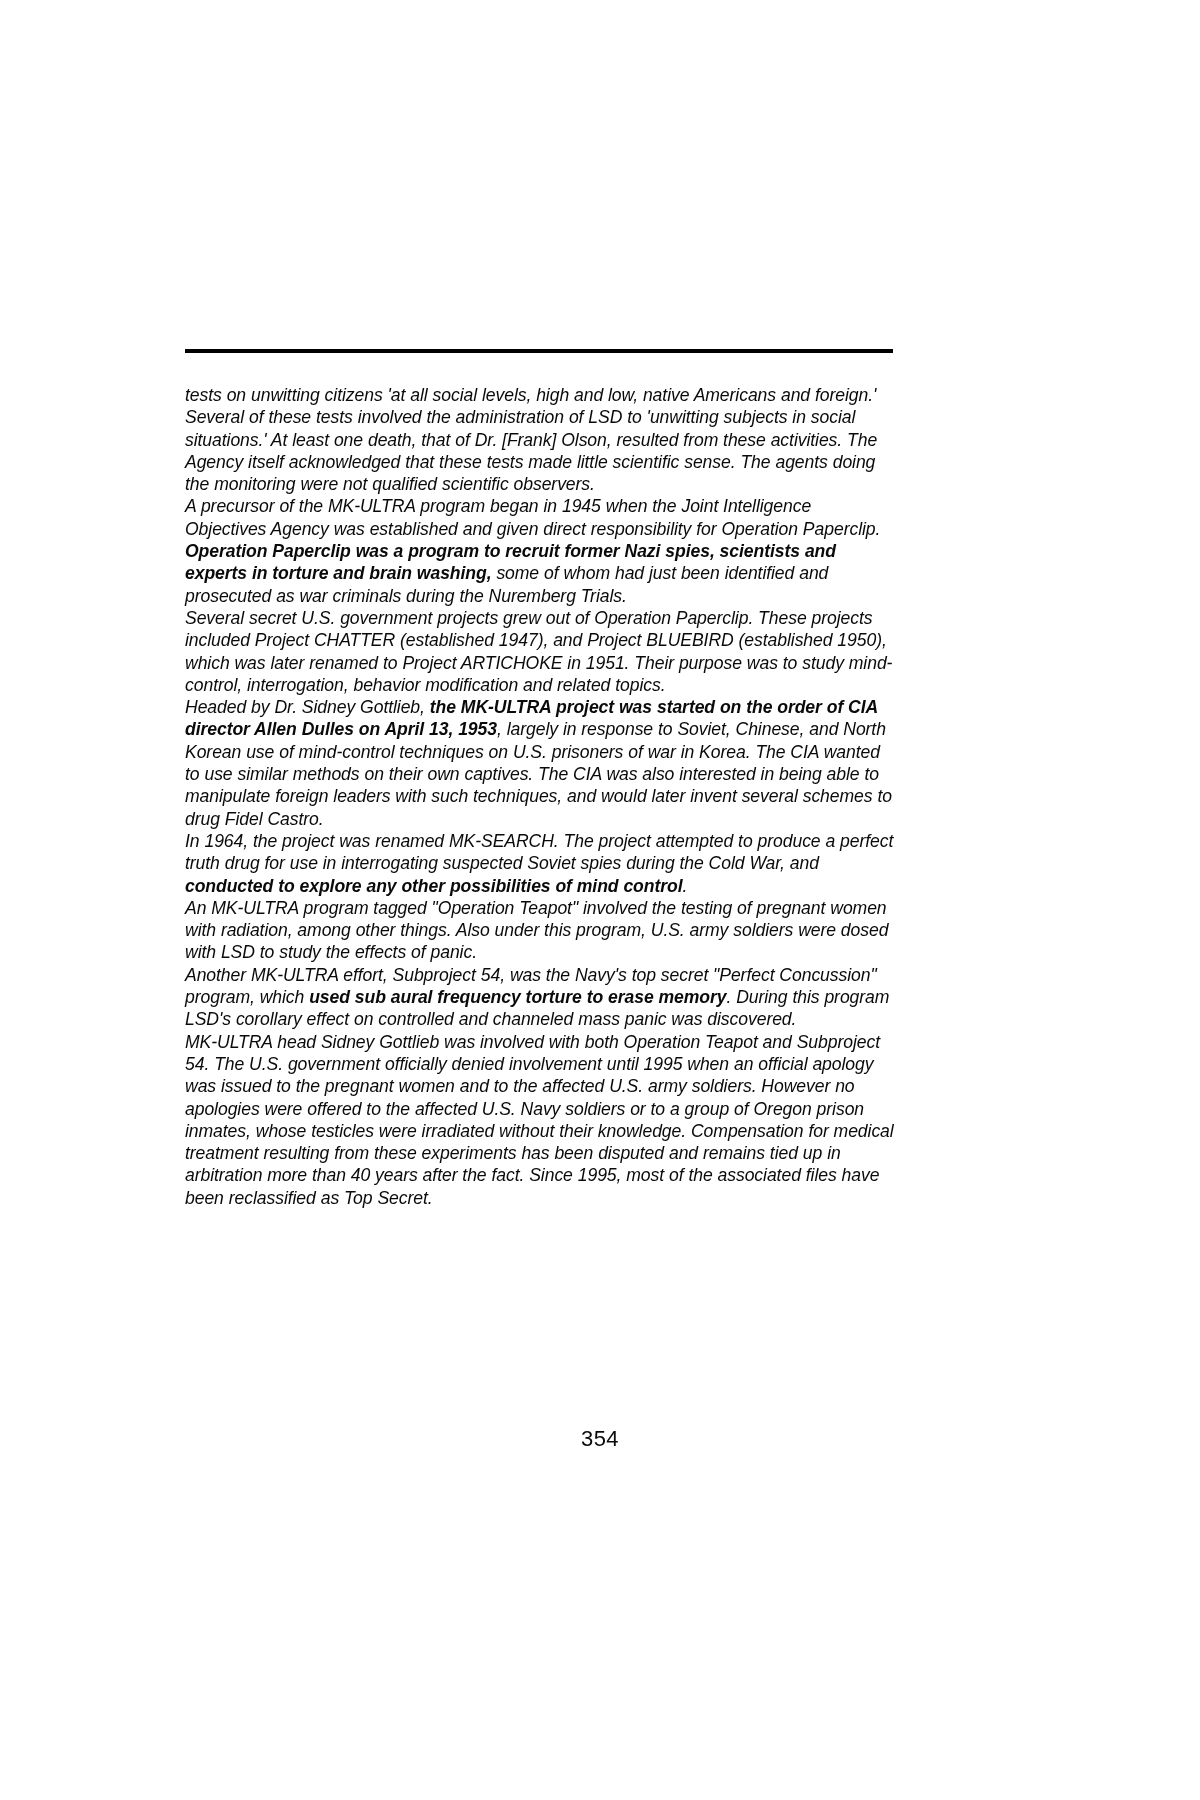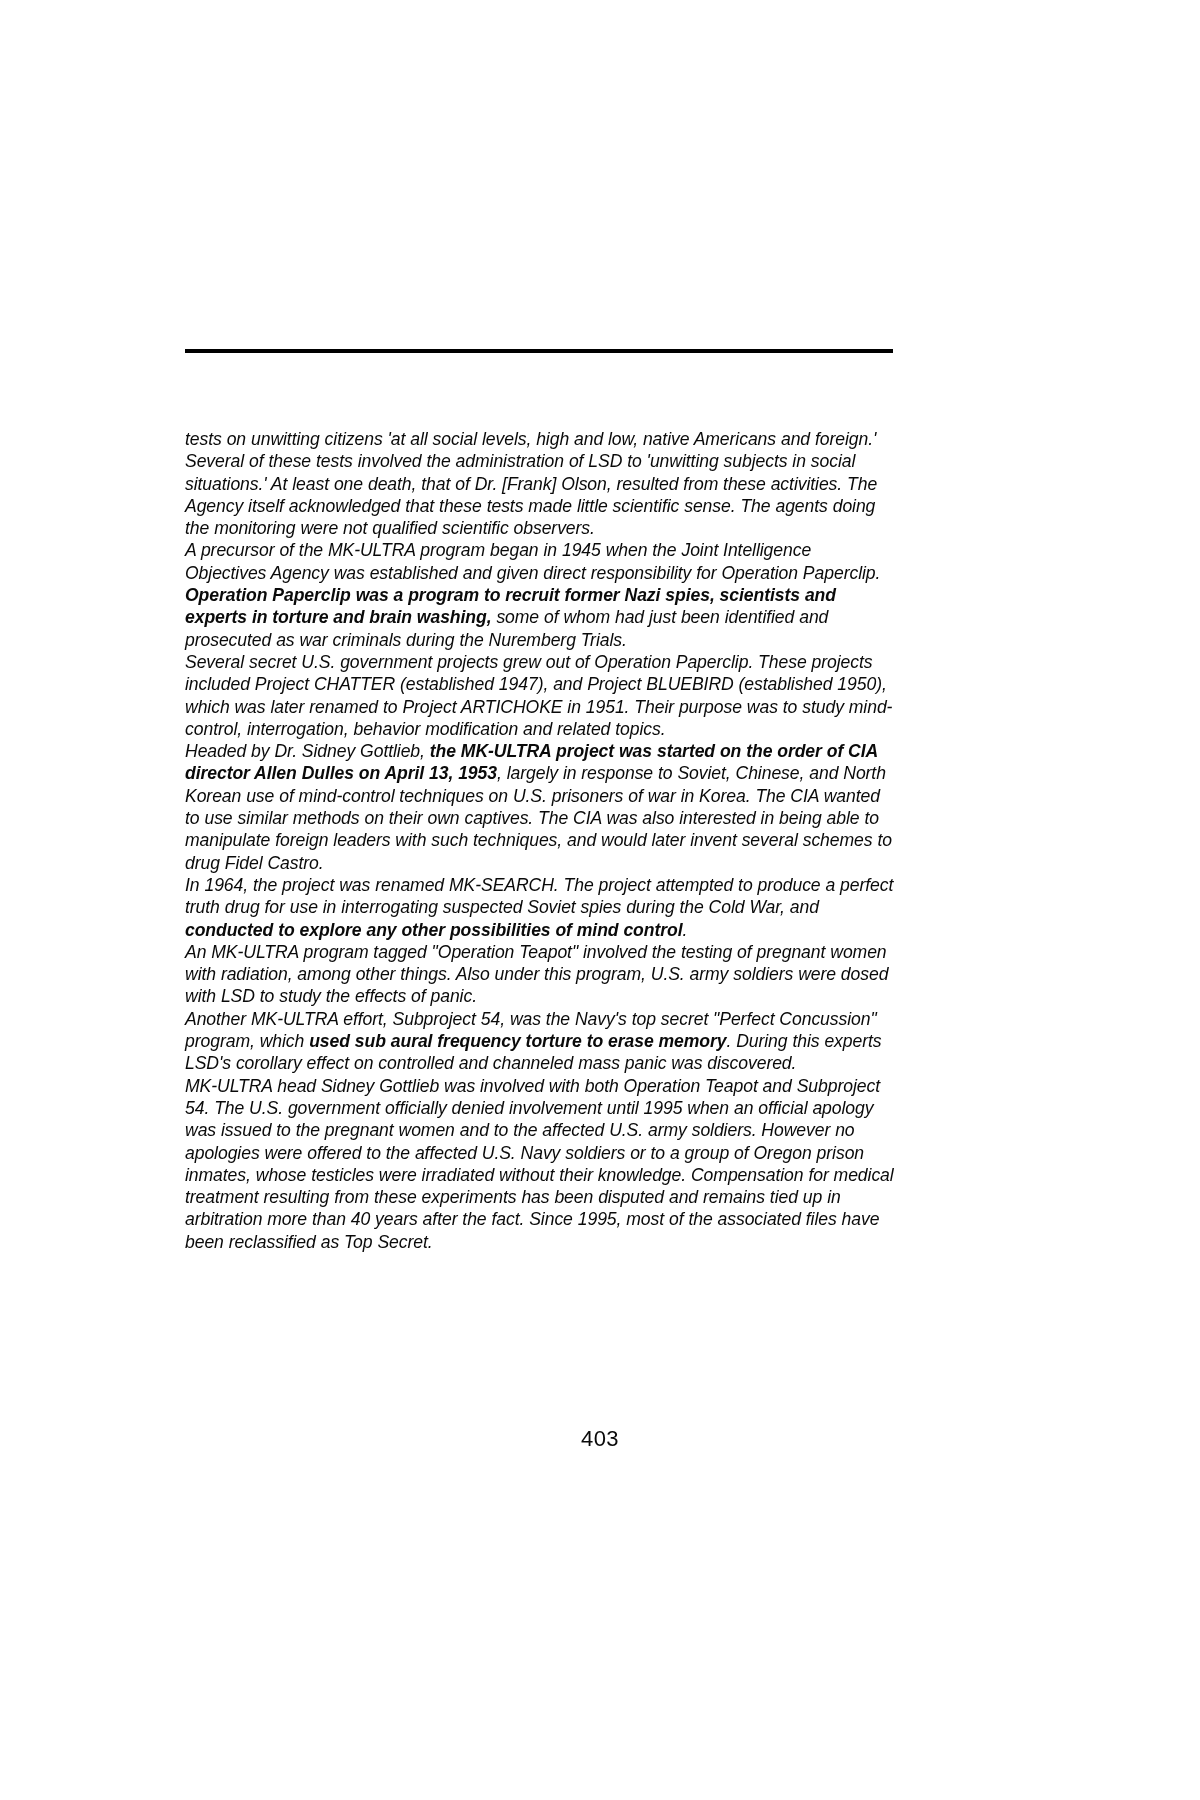--- a/index.html
+++ b/index.html
@@ -34,21 +34,20 @@
     width: 708px;
     height: 4px;
     background: #000000;
   }
 
   .content {
     position: absolute;
     left: 185px;
     top: 384px;
     width: 710px;
-    margin-top: 44px;
   }
 
   p.para {
     margin: 0 0 0 0;
     font-style: italic;
     font-size: 17.6px;
     line-height: 22.3px;
     letter-spacing: -0.08px;
     text-align: left;
     color: #0a0a0a;
@@ -83,19 +82,19 @@
 
   <div class="header-rule"></div>
 
   <div class="content">
     <p class="para"><span>tests on unwitting citizens 'at all social levels, high and low, native Americans and foreign.' Several of these tests involved the administration of LSD to 'unwitting subjects in social situations.' At least one death, that of Dr. [Frank] Olson, resulted from these activities. The Agency itself acknowledged that these tests made little scientific sense. The agents doing the monitoring were not qualified scientific observers.</span></p>
     <p class="para gap-large"><span>A precursor of the MK-ULTRA program began in 1945 when the Joint Intelligence Objectives Agency was established and given direct responsibility for Operation Paperclip. </span><b class="em">Operation Paperclip was a program to recruit former Nazi spies, scientists and experts in torture and brain washing,</b><span> some of whom had just been identified and prosecuted as war criminals during the Nuremberg Trials.</span></p>
     <p class="para gap-normal"><span>Several secret U.S. government projects grew out of Operation Paperclip. These projects included Project CHATTER (established 1947), and Project BLUEBIRD (established 1950), which was later renamed to Project ARTICHOKE in 1951. Their purpose was to study mind-control, interrogation, behavior modification and related topics.</span></p>
     <p class="para gap-normal"><span>Headed by Dr. Sidney Gottlieb, </span><b class="em">the MK-ULTRA project was started on the order of CIA director Allen Dulles on April 13, 1953</b><span>, largely in response to Soviet, Chinese, and North Korean use of mind-control techniques on U.S. prisoners of war in Korea. The CIA wanted to use similar methods on their own captives. The CIA was also interested in being able to manipulate foreign leaders with such techniques, and would later invent several schemes to drug Fidel Castro.</span></p>
     <p class="para gap-normal"><span>In 1964, the project was renamed MK-SEARCH. The project attempted to produce a perfect truth drug for use in interrogating suspected Soviet spies during the Cold War, and </span><b class="em">conducted to explore any other possibilities of mind control</b><span>.</span></p>
     <p class="para gap-normal"><span>An MK-ULTRA program tagged "Operation Teapot" involved the testing of pregnant women with radiation, among other things. Also under this program, U.S. army soldiers were dosed with LSD to study the effects of panic.</span></p>
-    <p class="para gap-normal"><span>Another MK-ULTRA effort, Subproject 54, was the Navy's top secret "Perfect Concussion" program, which </span><b class="em">used sub aural frequency torture to erase memory</b><span>. During this experts LSD's corollary effect on controlled and channeled mass panic was discovered.</span></p>
+    <p class="para gap-normal"><span>Another MK-ULTRA effort, Subproject 54, was the Navy's top secret "Perfect Concussion" program, which </span><b class="em">used sub aural frequency torture to erase memory</b><span>. During this program LSD's corollary effect on controlled and channeled mass panic was discovered.</span></p>
     <p class="para gap-normal"><span>MK-ULTRA head Sidney Gottlieb was involved with both Operation Teapot and Subproject 54. The U.S. government officially denied involvement until 1995 when an official apology was issued to the pregnant women and to the affected U.S. army soldiers. However no apologies were offered to the affected U.S. Navy soldiers or to a group of Oregon prison inmates, whose testicles were irradiated without their knowledge. Compensation for medical treatment resulting from these experiments has been disputed and remains tied up in arbitration more than 40 years after the fact. Since 1995, most of the associated files have been reclassified as Top Secret.</span></p>
   </div>
 
-  <div class="folio">403</div>
+  <div class="folio">354</div>
 
 </div>
 
 </body></html>

